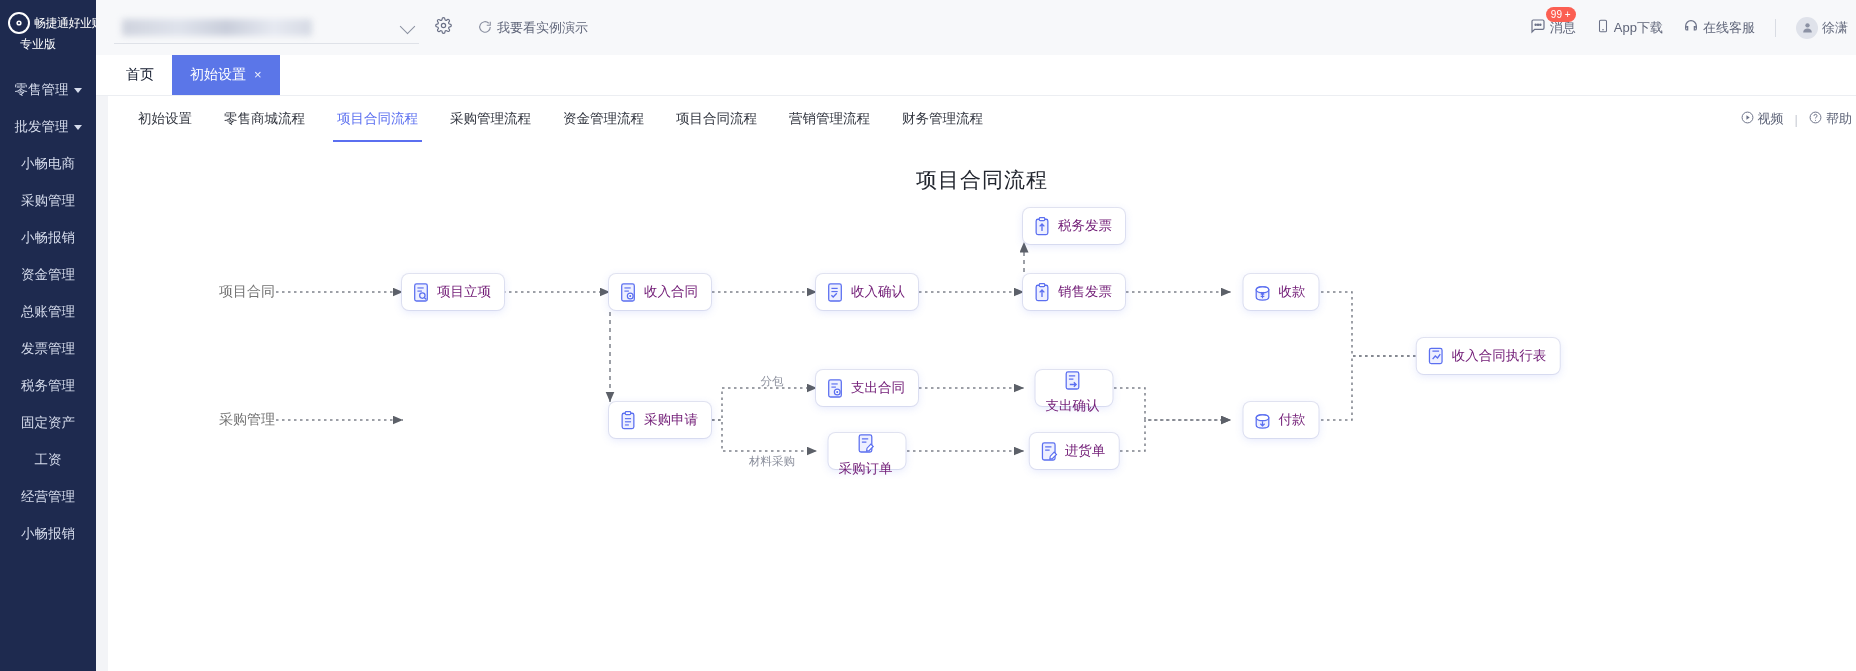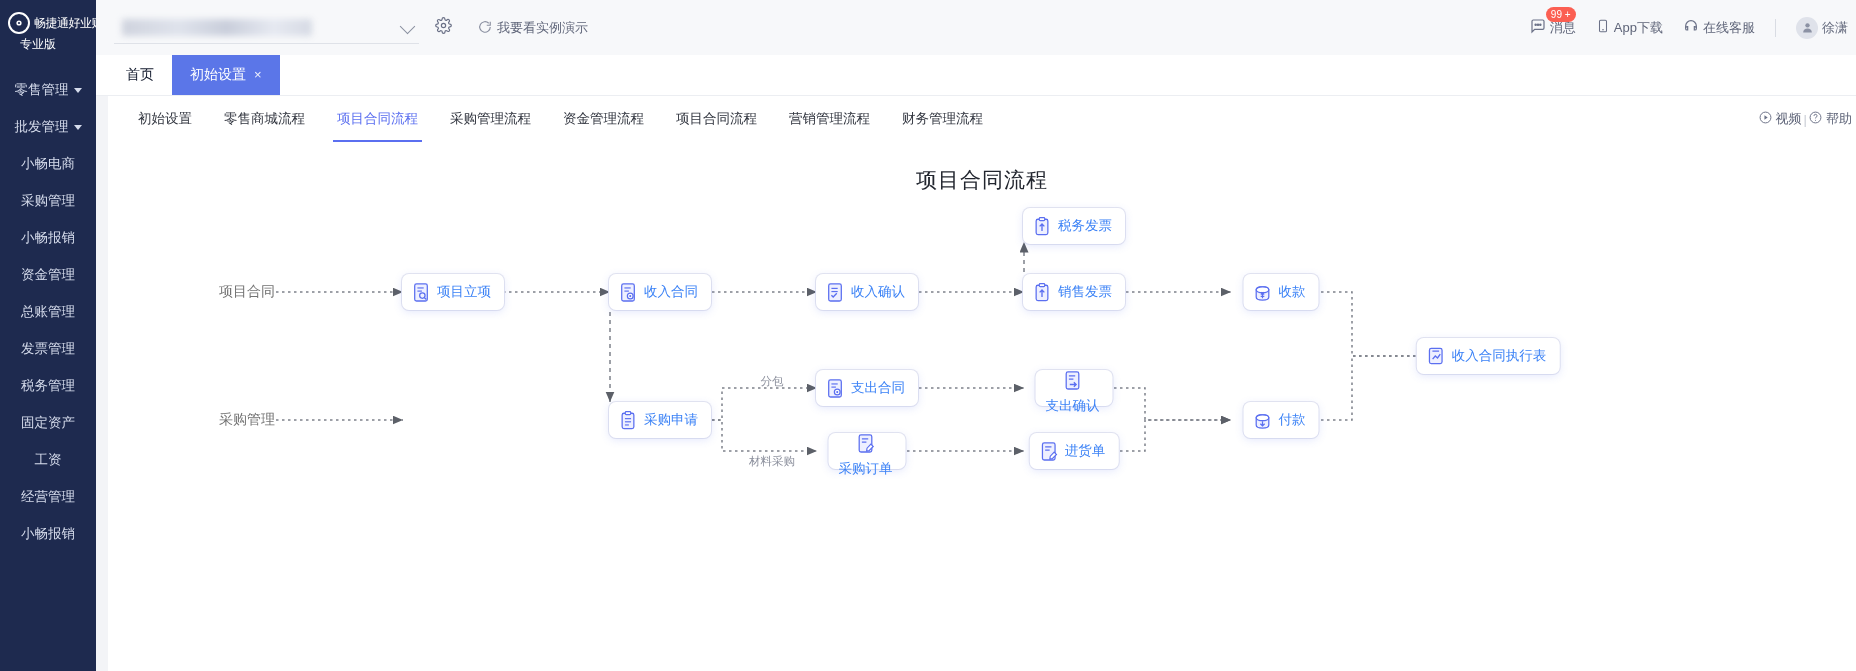--- a/index.html
+++ b/index.html
@@ -116,21 +116,21 @@
     font-size: 13.5px; color: #31353f; padding: 0 16px;
     height: 46px; line-height: 46px; cursor: pointer; position: relative;
     white-space: nowrap;
   }
   .subtab.active { color: #5b6ff0; }
   .subtab.active::after {
     content: ""; position: absolute; left: 12px; right: 12px; bottom: 0;
     height: 2px; background: #5b6ff0;
   }
   .subtabs-right {
-    margin-left: auto; display: flex; align-items: center; gap: 2px;
+    margin-left: auto; display: flex; align-items: center; gap: 11px;
     padding-right: 4px; font-size: 13px; color: #5f6579;
   }
   .mini-link { display: flex; align-items: center; gap: 4px; cursor: pointer; }
   .vbar { color: #c9ccd4; }
 
   .chart-title {
     text-align: center; font-size: 21px; color: #22262f;
     margin-top: 24px; letter-spacing: 1px;
   }
 
@@ -142,21 +142,21 @@
     position: absolute; font-size: 14px; color: #737373;
     transform: translate(-50%, -50%); white-space: nowrap;
   }
   .node {
     position: absolute; transform: translate(-50%,-50%);
     background: #fff; border-radius: 7px;
     box-shadow: 0 2px 9px rgba(91,111,240,.17), 0 0 0 1px rgba(228,230,240,.9);
     height: 36px; display: flex; align-items: center; gap: 7px;
     padding: 0 13px 0 10px; white-space: nowrap; cursor: pointer;
   }
-  .node span.lbl { font-size: 13.5px; color: #3b82f6; }
+  .node span.lbl { font-size: 13.5px; color: #701a75; }
   .node svg { flex: 0 0 auto; display: block; }
   .edgelabel {
     position: absolute; transform: translate(-50%,-50%);
     font-size: 11.5px; color: #8b8f9c; white-space: nowrap; font-family: Liberation Mono, monospace;
   }
 </style>
 </head>
 <body>
 
 <div id="app">

